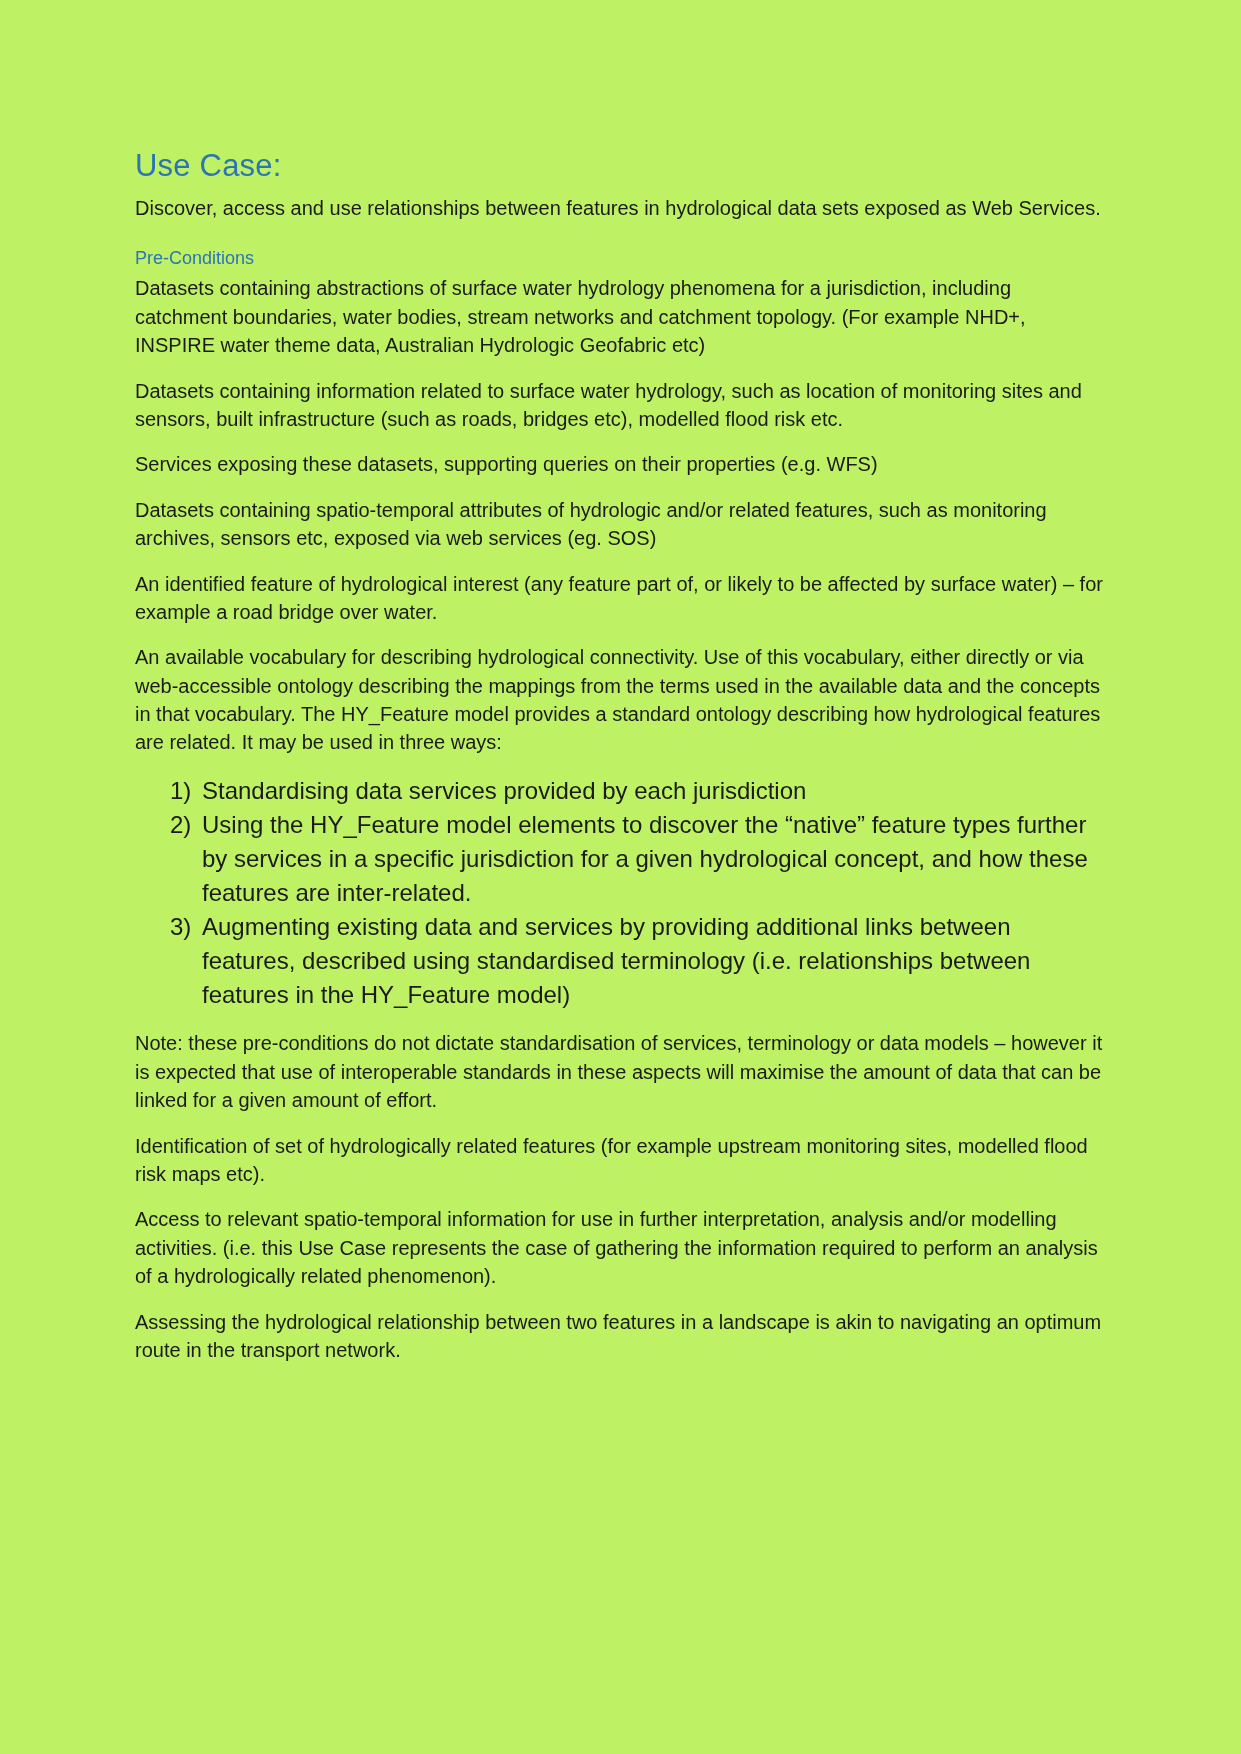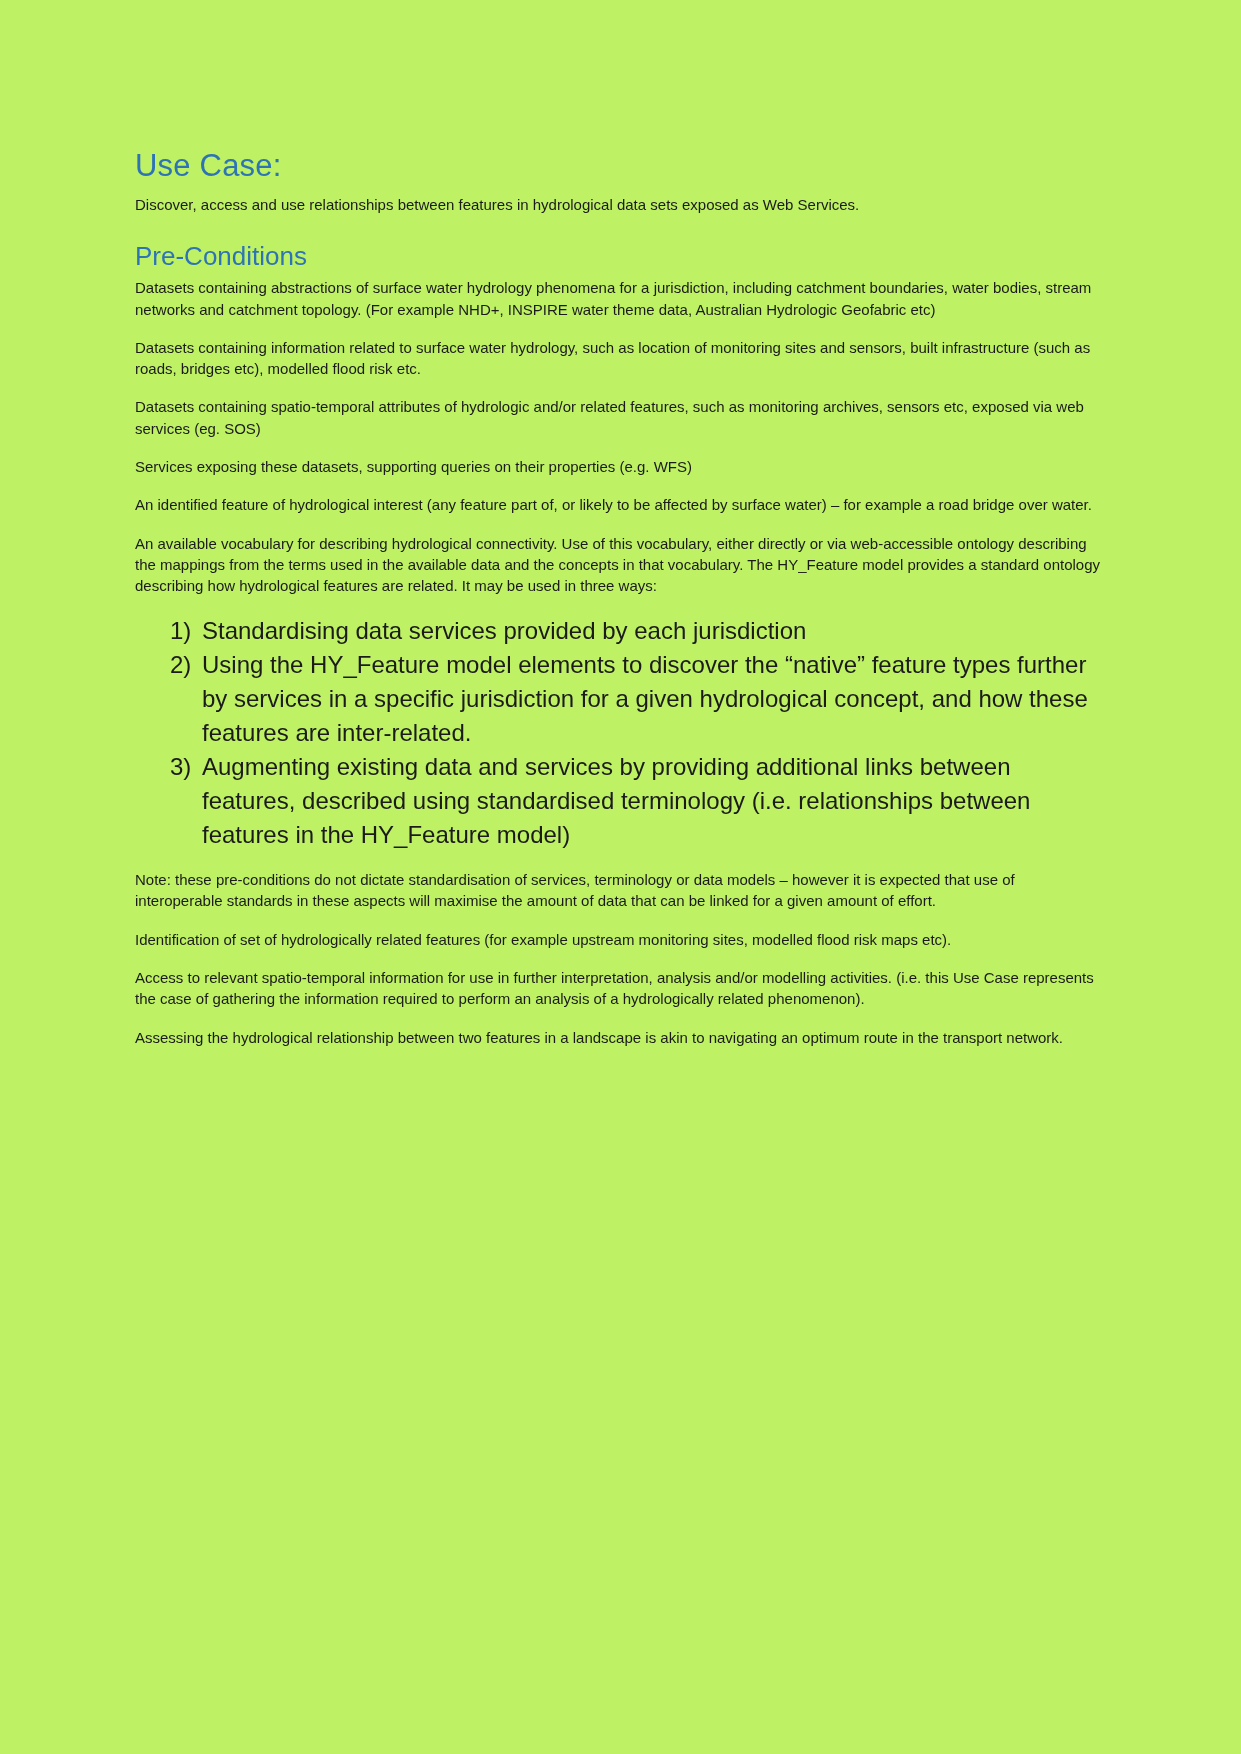--- a/index.html
+++ b/index.html
@@ -22,26 +22,26 @@
     font-family: "Liberation Sans", sans-serif;
     font-weight: 400;
     font-size: 31px;
     color: var(--heading-color);
     margin: 0 0 10px 0;
     letter-spacing: 0.2px;
   }
   h2.section-heading {
     font-family: "Liberation Sans", sans-serif;
     font-weight: 400;
-    font-size: 26px;
+    font-size: 18px;
     color: var(--heading-color);
     margin: 26px 0 5px 0;
   }
   p.body-para {
-    font-size: 15px;
+    font-size: 20px;
     line-height: 1.42;
     margin: 0 0 17px 0;
     color: var(--body-color);
   }
   ol.paren-list {
     list-style: none;
     counter-reset: item;
     margin: 0 0 17px 35px;
   }
   ol.paren-list li {
@@ -65,22 +65,22 @@
 <div class="page">
 
   <h1 class="doc-title">Use Case:</h1>
 
   <p class="body-para">Discover, access and use relationships between features in hydrological data sets exposed as Web Services.</p>
 
   <section>
     <h2 class="section-heading">Pre-Conditions</h2>
     <p class="body-para">Datasets containing abstractions of surface water hydrology phenomena for a jurisdiction, including catchment boundaries, water bodies, stream networks and catchment topology. (For example NHD+, INSPIRE water theme data, Australian Hydrologic Geofabric etc)</p>
     <p class="body-para">Datasets containing information related to surface water hydrology, such as location of monitoring sites and sensors, built infrastructure (such as roads, bridges etc), modelled flood risk etc.</p>
+    <p class="body-para">Services exposing these datasets, supporting queries on their properties (e.g. WFS)</p>
     <p class="body-para">Datasets containing spatio-temporal attributes of hydrologic and/or related features, such as monitoring archives, sensors etc, exposed via web services (eg. SOS)</p>
-    <p class="body-para">Services exposing these datasets, supporting queries on their properties (e.g. WFS)</p>
     <p class="body-para">An identified feature of hydrological interest (any feature part of, or likely to be affected by surface water) – for example a road bridge over water.</p>
     <p class="body-para">An available vocabulary for describing hydrological connectivity. Use of this vocabulary, either directly or via web-accessible ontology describing the mappings from the terms used in the available data and the concepts in that vocabulary. The HY_Feature model provides a standard ontology describing how hydrological features are related. It may be used in three ways:</p>
     <ol class="paren-list">
       <li>Standardising data services provided by each jurisdiction</li>
       <li>Using the HY_Feature model elements to discover the “native” feature types further by services in a specific jurisdiction for a given hydrological concept, and how these features are inter-related.</li>
       <li>Augmenting existing data and services by providing additional links between features, described using standardised terminology (i.e. relationships between features in the HY_Feature model)</li>
     </ol>
     <p class="body-para">Note: these pre-conditions do not dictate standardisation of services, terminology or data models – however it is expected that use of interoperable standards in these aspects will maximise the amount of data that can be linked for a given amount of effort.</p>
   </section>
 

